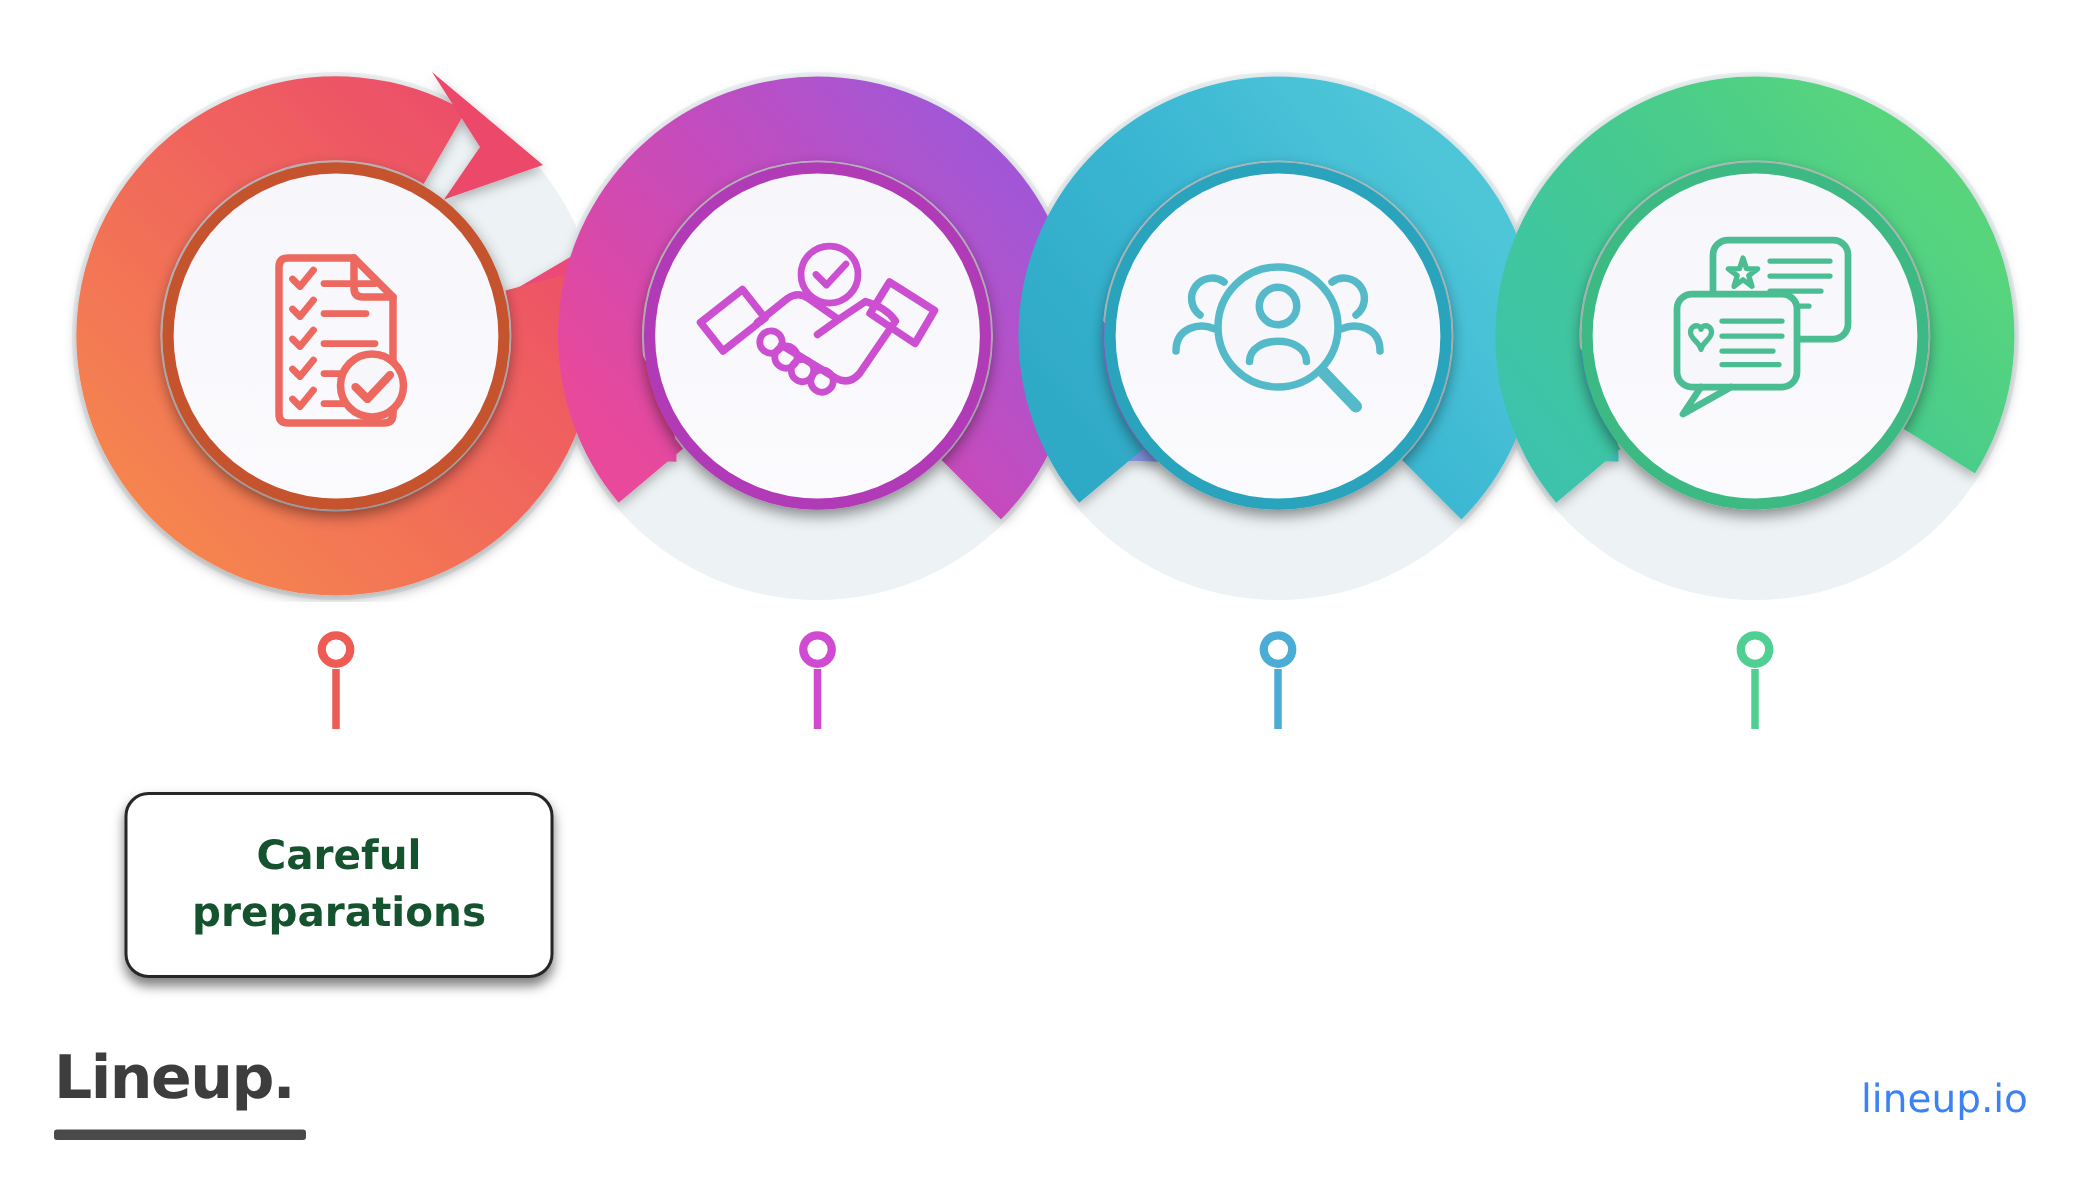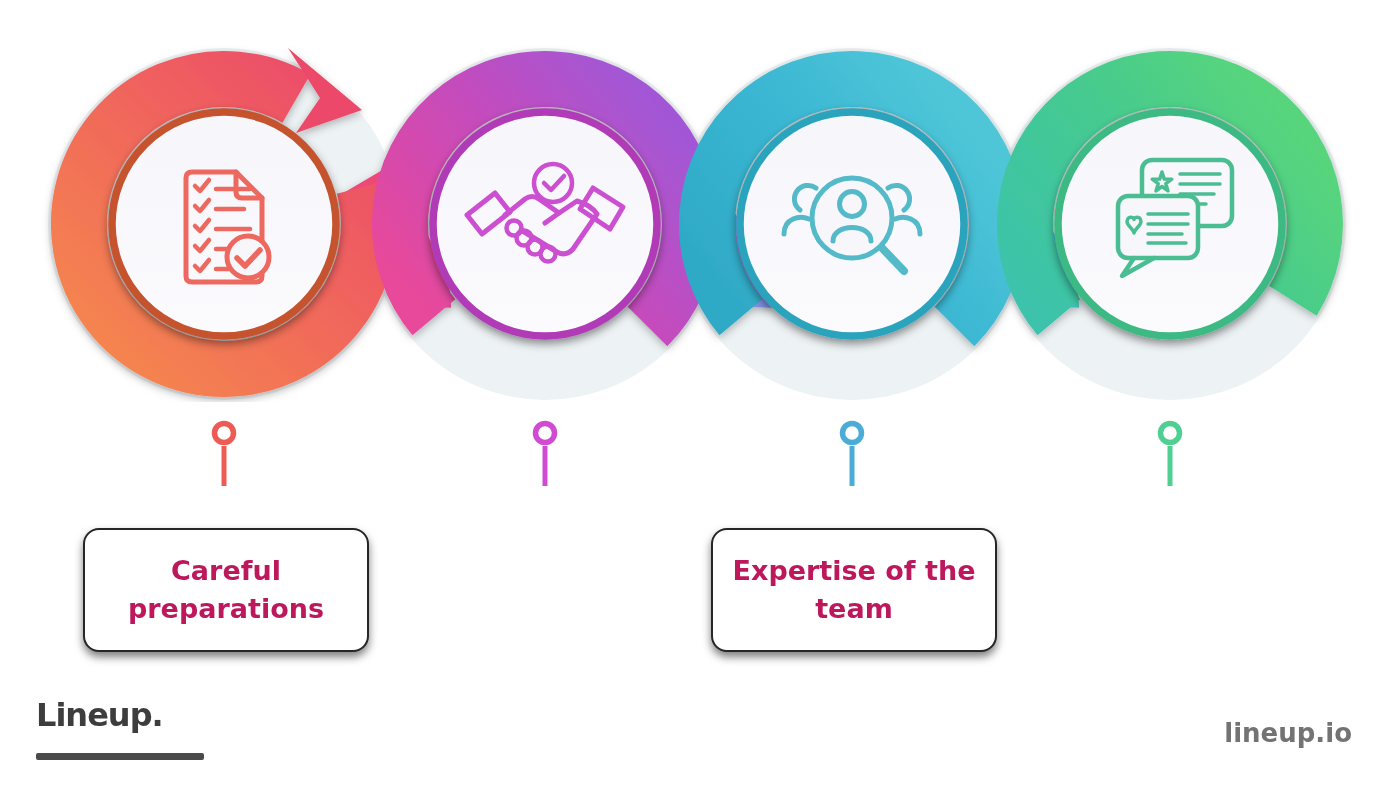--- a/index.html
+++ b/index.html
@@ -2,26 +2,26 @@
 <html><head>
 <meta charset="utf-8">
 <style>
   html,body{margin:0;padding:0;background:#ffffff;}
   #stage{position:relative;width:1400px;height:786px;background:#ffffff;overflow:hidden;
          font-family:"DejaVu Sans","Liberation Sans",sans-serif;}
   #snake{position:absolute;left:0;top:0;}
   .card{position:absolute;top:528px;width:282px;height:120px;background:#ffffff;
         border:2px solid #262626;border-radius:16px;box-shadow:0 5px 8px rgba(0,0,0,.5);
         display:flex;align-items:center;justify-content:center;text-align:center;}
-  .card .lbl{font-size:27px;font-weight:600;color:#be185d;line-height:1.42;padding:0 18px;}
+  .card .lbl{font-size:27px;font-weight:600;color:#14532d;line-height:1.42;padding:0 18px;}
   .card1{left:83px;} .card2{left:404px;} .card3{left:711px;} .card4{left:1029px;}
-  .brand{position:absolute;left:36px;top:696px;font-size:32px;font-weight:700;
+  .brand{position:absolute;left:36px;top:696px;font-size:40px;font-weight:700;
          color:#3d3d3d;letter-spacing:-1px;}
   .brand-bar{position:absolute;left:36px;top:753px;width:168px;height:7px;background:#4a4a4a;border-radius:2px;}
-  .website{position:absolute;right:48px;top:718px;font-size:26px;font-weight:700;color:#737373;}
+  .website{position:absolute;right:48px;top:718px;font-size:26px;font-weight:400;color:#3b82f6;}
 </style>
 </head>
 <body>
 
 <div id="stage">
 
 <svg id="snake" width="1400" height="786" viewBox="0 0 1400 786">
   <defs>
     <linearGradient id="rg0" gradientUnits="userSpaceOnUse" x1="90" y1="350" x2="350" y2="80">
       <stop offset="0" stop-color="#f5864e"></stop>
@@ -168,21 +168,18 @@
     <g stroke="#4fcf92">
       <circle cx="1170" cy="433" r="9.5" stroke-width="5.5"></circle>
       <path d="M 1170,446 V 486" stroke-width="5"></path>
     </g>
   </g>
 </svg>
 
 <div class="card card1">
   <div class="lbl">Careful preparations</div>
 </div>
-<div class="card card3">
-  <div class="lbl">Expertise of the team</div>
-</div>
 
 <div class="brand">Lineup.</div>
 <div class="brand-bar"></div>
 <div class="website">lineup.io</div>
 
 </div>
 
 </body></html>

